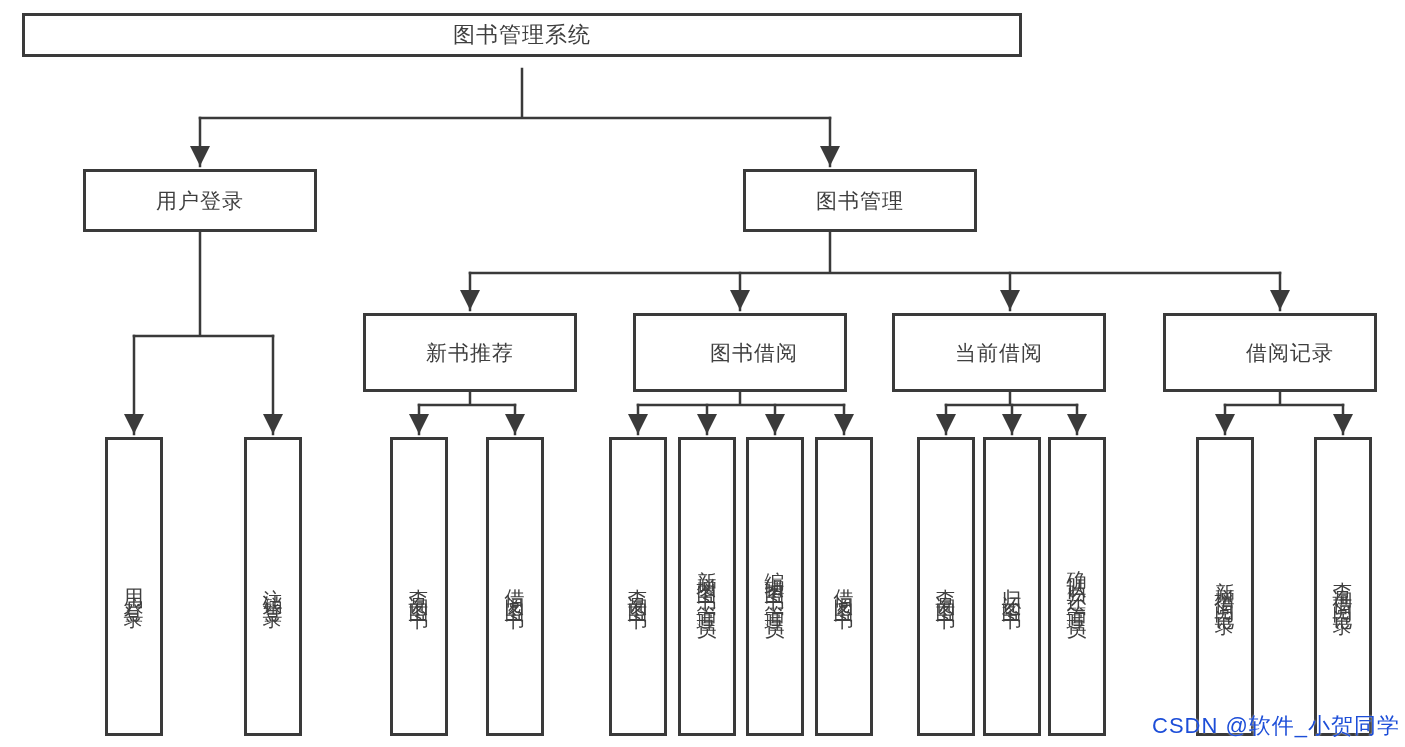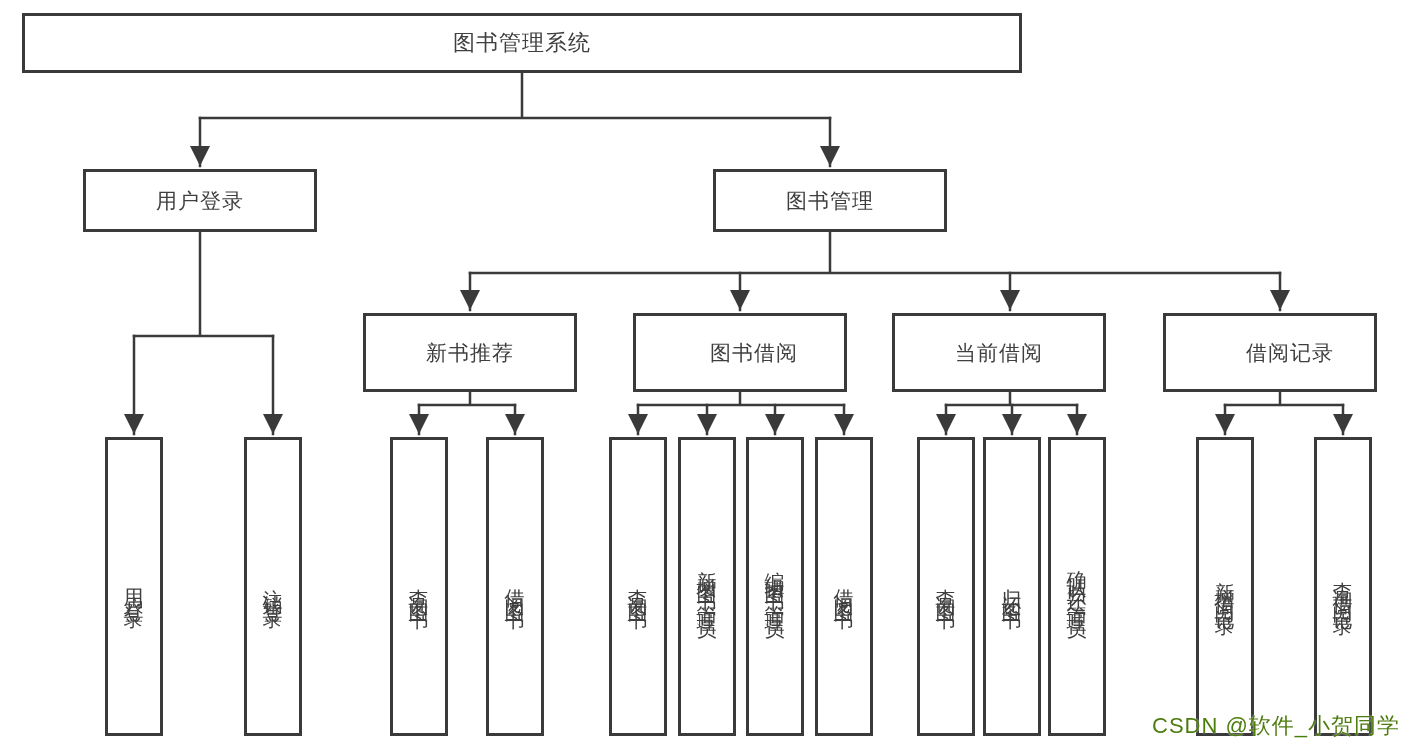--- a/index.html
+++ b/index.html
@@ -30,42 +30,42 @@
     display: flex;
     align-items: center;
     justify-content: center;
     color: #3f3f3f;
   }
   .hnode {
     font-size: 21px;
     letter-spacing: 1px;
   }
   .root {
-    left: 22px; top: 13px; width: 1000px; height: 60px;
+    left: 22px; top: 13px; width: 1000px; height: 44px;
     font-size: 22px;
   }
   .lvl2 { top: 169px; width: 234px; height: 63px; }
   .lvl3 { top: 313px; width: 214px; height: 79px; }
   .leaf {
     top: 437px; width: 58px; height: 299px;
     font-size: 20px;
   }
   .vtext {
     writing-mode: vertical-lr;
     text-orientation: mixed;
     letter-spacing: 7px;
     line-height: 1;
     white-space: nowrap;
   }
   .watermark {
     position: absolute;
     left: 1152px;
     top: 711px;
     font-size: 22px;
-    color: #4d7c0f;
+    color: #1d4ed8;
     text-shadow: 0 0 2px #ffffff;
     letter-spacing: 1px;
     z-index: 5;
     white-space: nowrap;
   }
 </style>
 </head>
 <body>
 
 <div class="stage">
@@ -113,21 +113,21 @@
     </g>
   </svg>
 
   <div class="node hnode root">
     <span>图书管理系统</span>
   </div>
 
   <div class="node hnode lvl2" style="left:83px;">
     <span>用户登录</span>
   </div>
-  <div class="node hnode lvl2" style="left:713px;">
+  <div class="node hnode lvl2" style="left:743px;">
     <span>图书管理</span>
   </div>
 
   <div class="node hnode lvl3" style="left:363px;">
     <span>新书推荐</span>
   </div>
   <div class="node hnode lvl3" style="left:633px;padding-left:28px;">
     <span>图书借阅</span>
   </div>
   <div class="node hnode lvl3" style="left:892px;">

